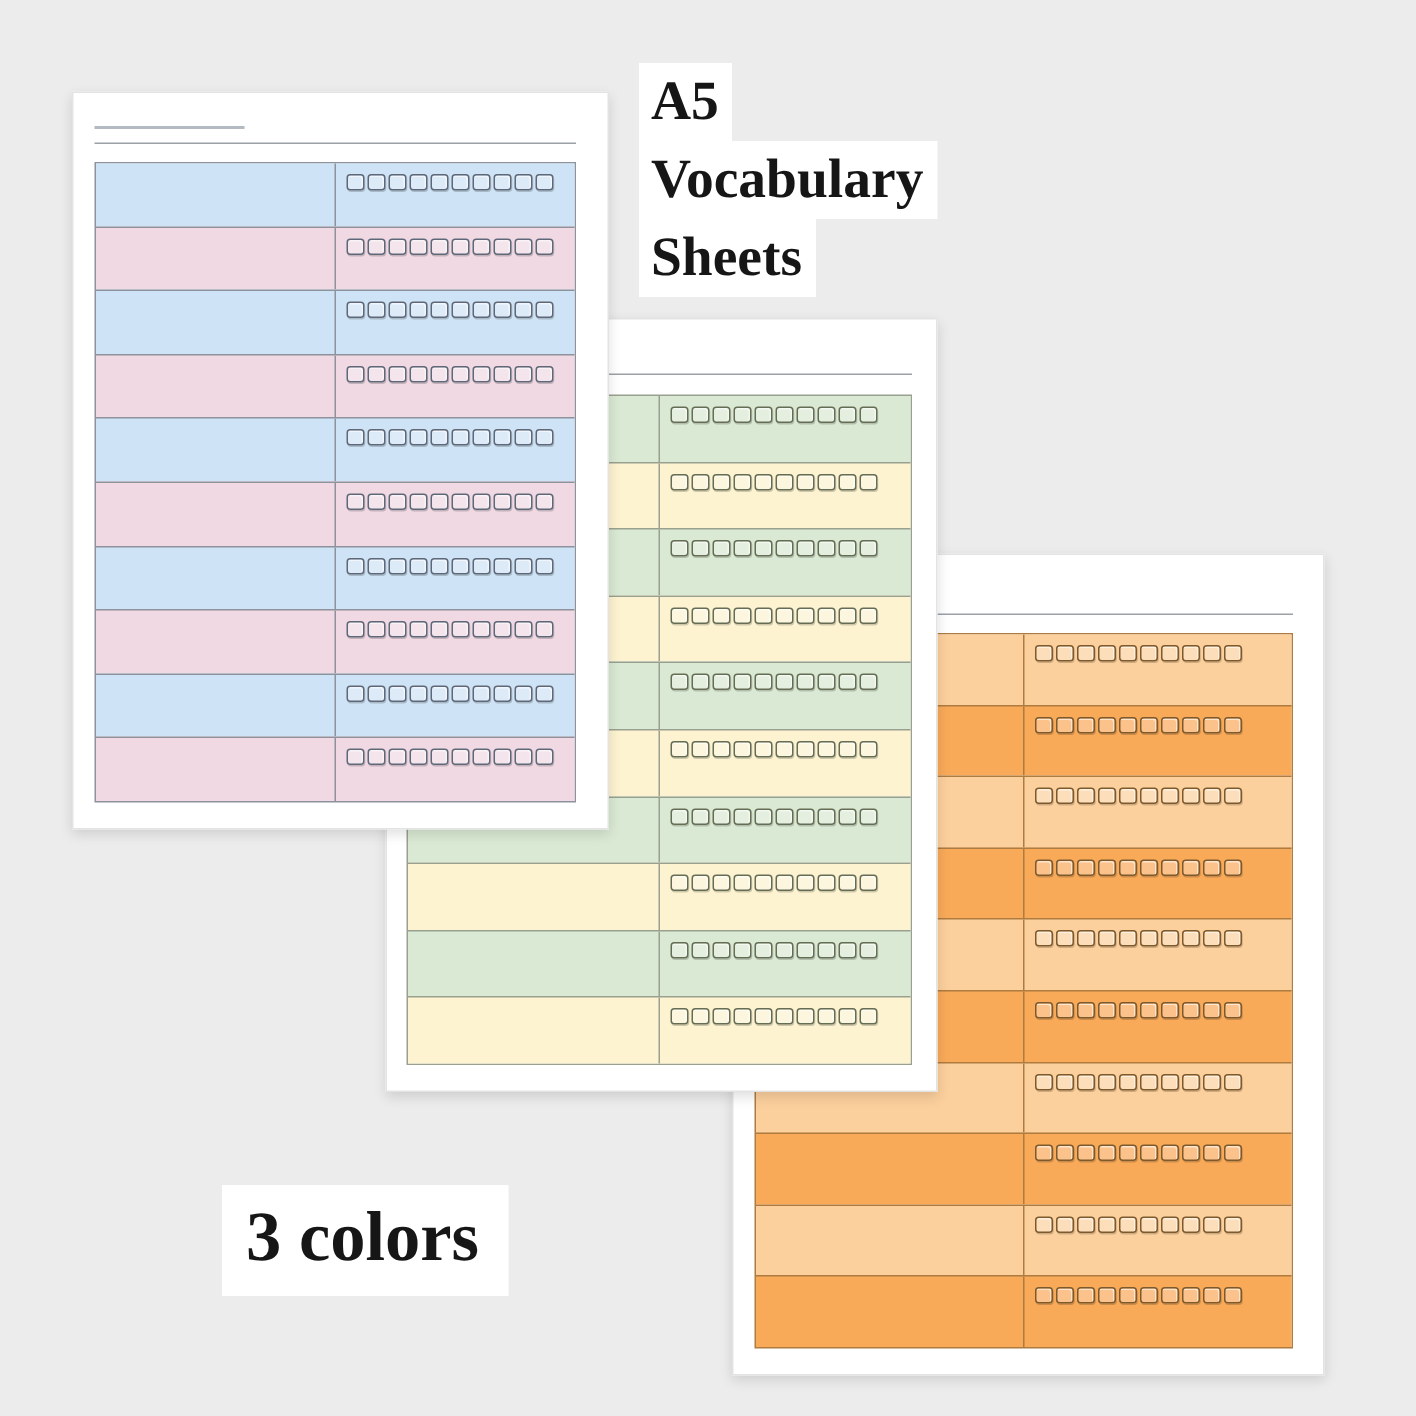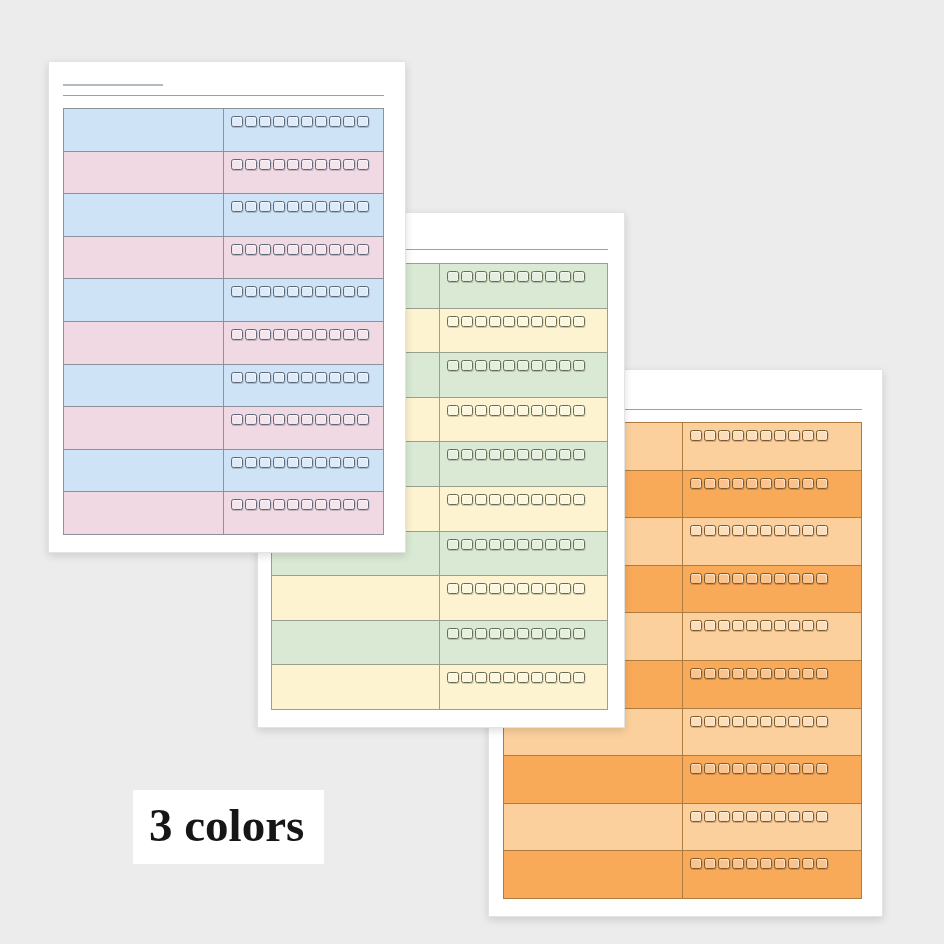--- a/index.html
+++ b/index.html
@@ -48,21 +48,21 @@
   }
 
   
   .headline{
     position:absolute; left:426px; top:42px; z-index:10;
     font-weight:700; font-size:37px; line-height:52px; color:#161616;
   }
   .headline .hl-line{display:table; background:#ffffff; padding:0 9px 0 8px; white-space:nowrap;}
 
   .caption{
-    position:absolute; left:133px; top:790px; z-index:10;
+    position:absolute; left:148px; top:790px; z-index:10;
     display:table; background:#ffffff; padding:4px 20px 8px 16px;
     font-weight:700; font-size:47px; line-height:62px; color:#161616; white-space:nowrap;
   }
 </style>
 </head>
 <body>
 
 <div id="stage">
 
   <div class="sheet sheet-1" style="--border: #8e929c; --ink: #5f6878;">
@@ -199,16 +199,21 @@
           <div class="cell-left"></div>
           <div class="cell-right"><span class="checkbox-icon"></span><span class="checkbox-icon"></span><span class="checkbox-icon"></span><span class="checkbox-icon"></span><span class="checkbox-icon"></span><span class="checkbox-icon"></span><span class="checkbox-icon"></span><span class="checkbox-icon"></span><span class="checkbox-icon"></span><span class="checkbox-icon"></span></div>
         </div>
         <div class="row" style="background: rgb(249, 170, 89);">
           <div class="cell-left"></div>
           <div class="cell-right"><span class="checkbox-icon"></span><span class="checkbox-icon"></span><span class="checkbox-icon"></span><span class="checkbox-icon"></span><span class="checkbox-icon"></span><span class="checkbox-icon"></span><span class="checkbox-icon"></span><span class="checkbox-icon"></span><span class="checkbox-icon"></span><span class="checkbox-icon"></span></div>
         </div>
       </div>
   </div>
 
+  <div class="headline">
+    <span class="hl-line">A5</span>
+    <span class="hl-line">Vocabulary</span>
+    <span class="hl-line">Sheets</span>
+  </div>
 
   <div class="caption">3 colors</div>
 
 </div>
 
 </body></html>

